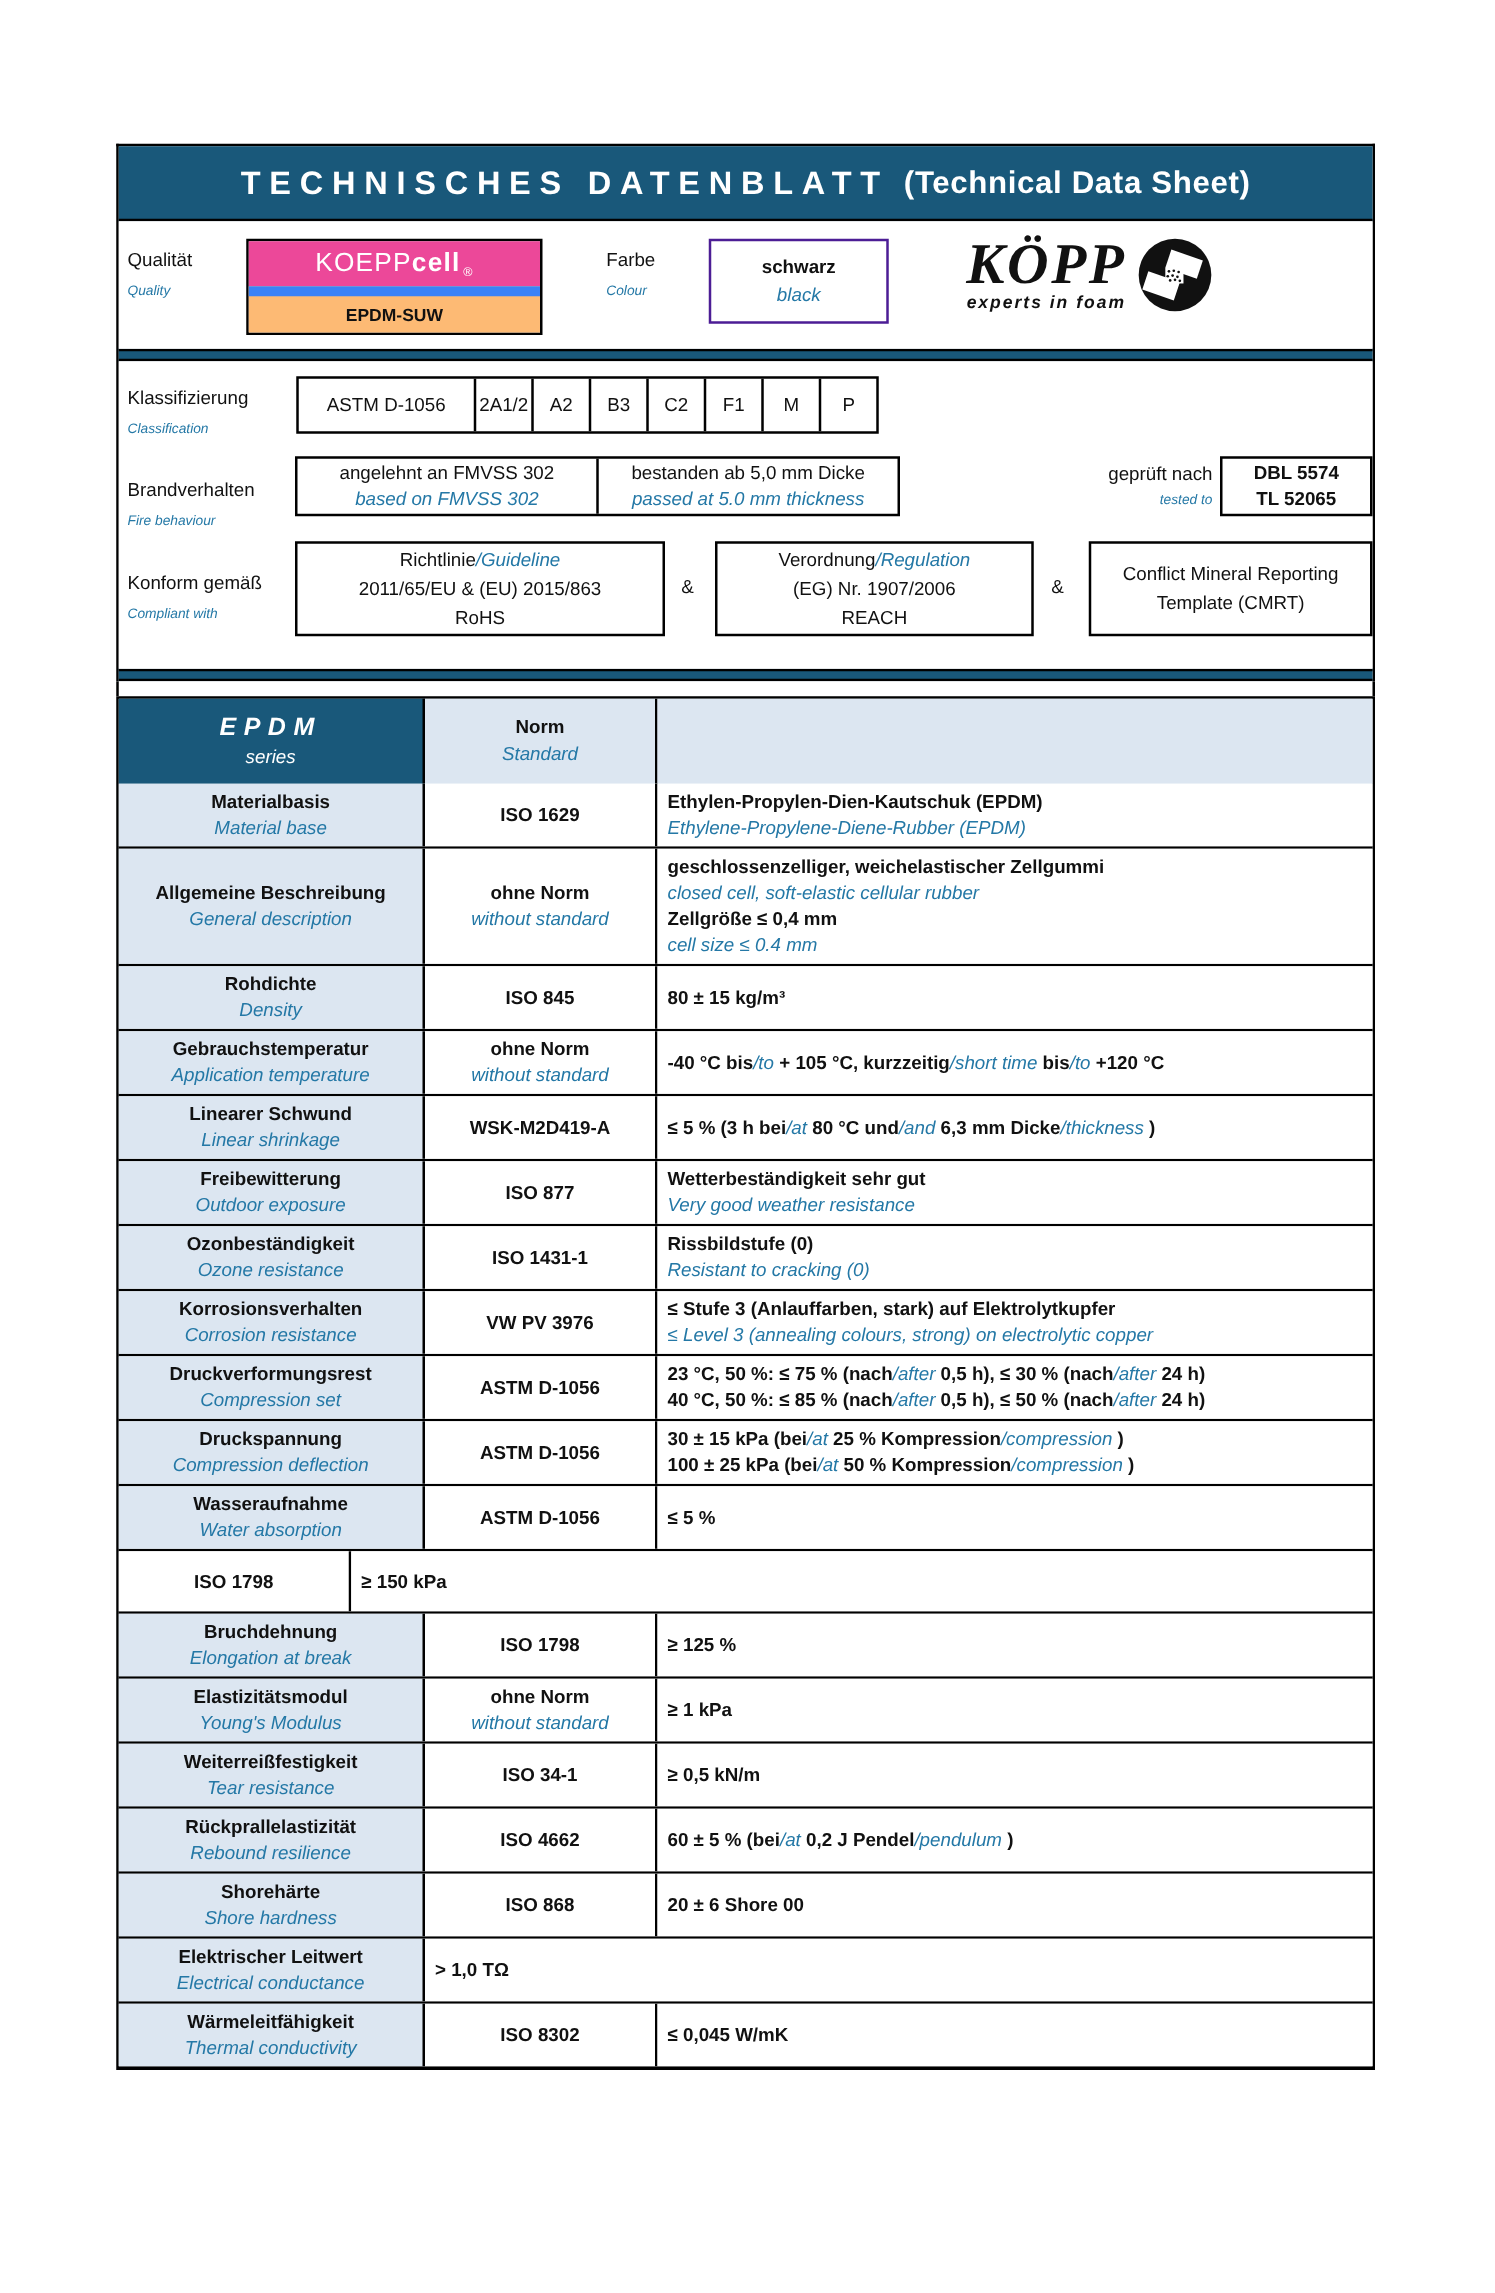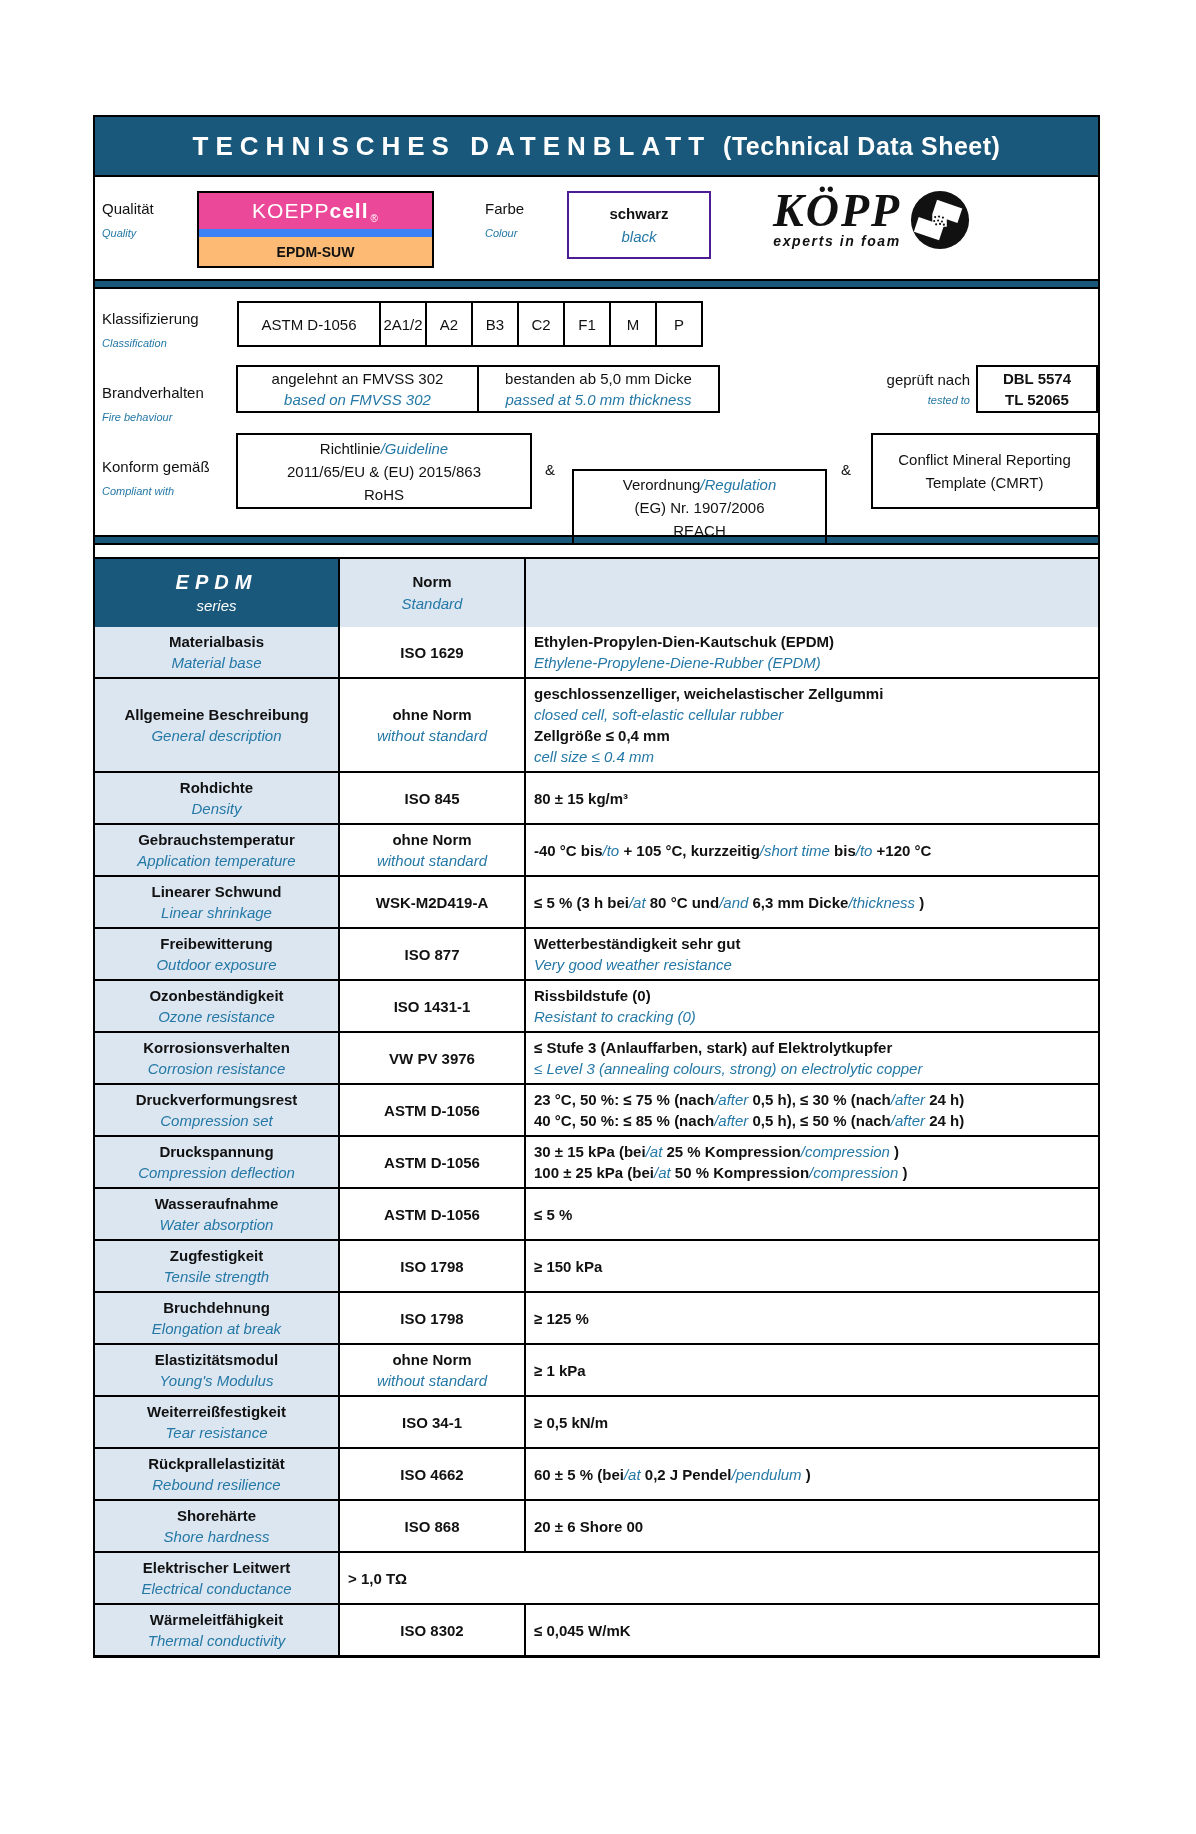--- a/index.html
+++ b/index.html
@@ -54,21 +54,21 @@
   .tested-label{position:absolute;right:128px;top:80px;text-align:right;}
   .tested-label .lbl-de,.tested-label .lbl-en{line-height:21px;}
   .spec-box{position:absolute;right:0;top:76px;width:118px;height:44px;border:2px solid #000;
     display:flex;flex-direction:column;align-items:center;justify-content:center;}
   .spec-box div{font-size:15px;font-weight:bold;line-height:21px;color:#111;}
   .comp-label{position:absolute;left:7px;top:166px;}
   .comp-box{position:absolute;top:144px;border:2px solid #000;display:flex;flex-direction:column;align-items:center;justify-content:center;text-align:center;}
   .comp-box .cl{font-size:15px;line-height:23px;color:#111;}
   .comp-box .cl .en{color:#2478a6;font-style:italic;}
   .comp-box1{left:141px;width:292px;height:72px;}
-  .comp-box2{left:477px;width:251px;height:72px;margin-top:36px;}
+  .comp-box2{left:477px;width:251px;height:72px;}
   .comp-box3{right:0;width:223px;height:72px;}
   .amp{position:absolute;top:172px;font-size:15px;color:#111;}
   .amp1{left:450px;}
   .amp2{left:746px;}
   
   .gap-strip{height:12px;border-left:2px solid #000;border-right:2px solid #000;background:#fff;}
   
   .dtable{border:2px solid #000;border-bottom-width:3px;background:#fff;}
   .trow{display:flex;border-top:2px solid #000;}
   .trow:first-child{border-top:none;}
@@ -362,24 +362,20 @@
             <div class="lde">Wasseraufnahme</div>
             <div class="len">Water absorption</div>
           </div>
           <div class="cell c2">
             <div><span class="run-b">ASTM D-1056</span></div>
           </div>
           <div class="cell c3">
             <div><span class="run-b">≤ 5 %</span></div>
           </div>
         </div><div class="trow">
-          <div class="cell c1">
-            <div class="lde">Zugfestigkeit</div>
-            <div class="len">Tensile strength</div>
-          </div>
           <div class="cell c2">
             <div><span class="run-b">ISO 1798</span></div>
           </div>
           <div class="cell c3">
             <div><span class="run-b">≥ 150 kPa</span></div>
           </div>
         </div><div class="trow">
           <div class="cell c1">
             <div class="lde">Bruchdehnung</div>
             <div class="len">Elongation at break</div>

